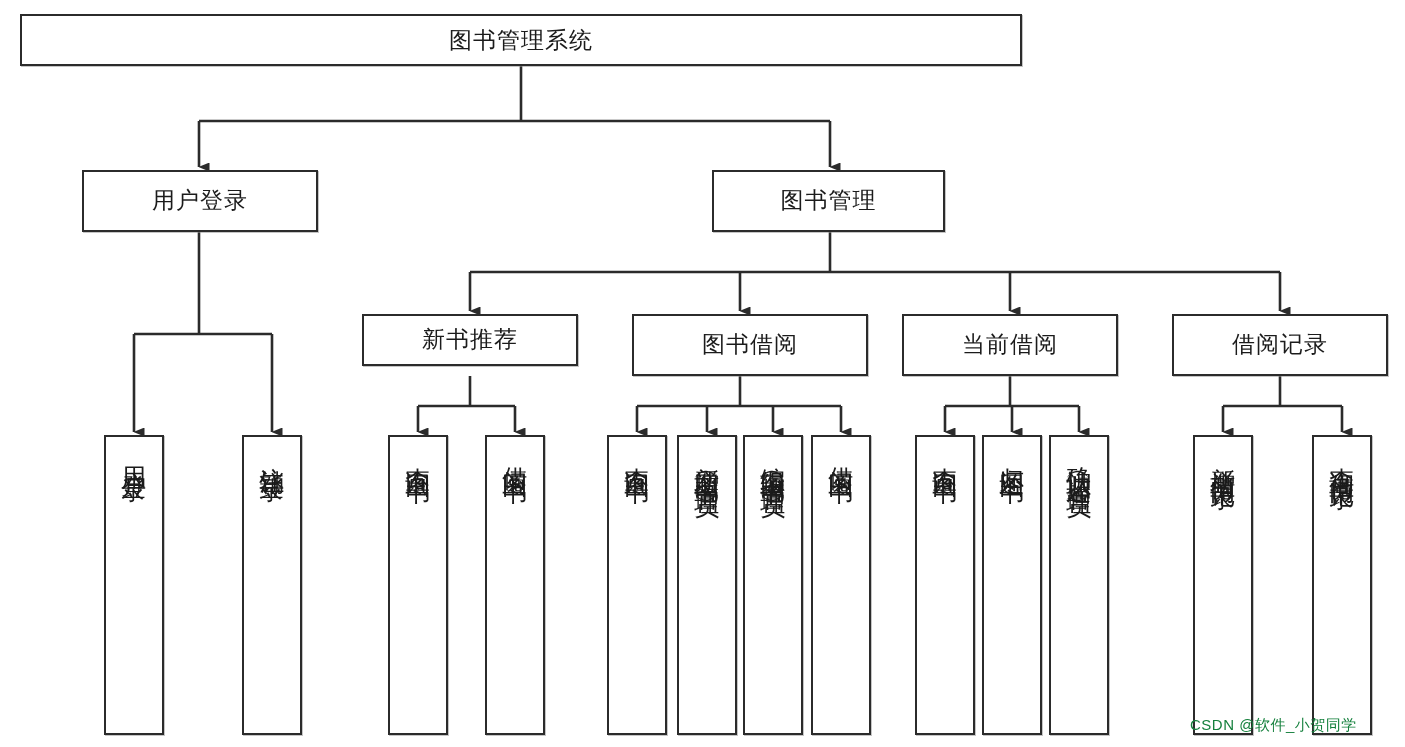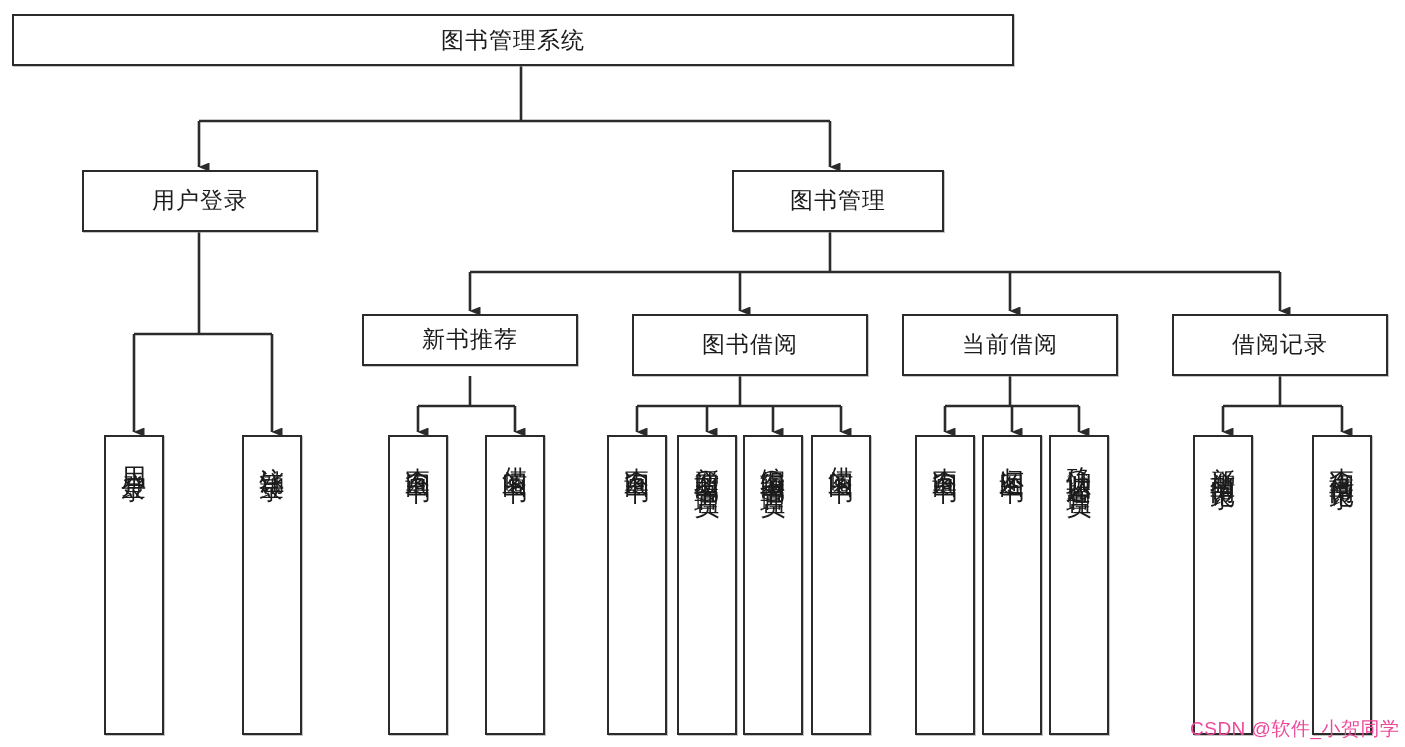--- a/index.html
+++ b/index.html
@@ -54,22 +54,22 @@
     writing-mode: vertical-rl;
     text-orientation: upright;
     font-size: 25px;
     line-height: 1.05;
     letter-spacing: 4px;
     white-space: nowrap;
     color: #1b1b1b;
   }
   .watermark {
     position: absolute;
-    font-size: 19px;
-    color: #ec4899;
+    font-size: 15px;
+    color: #15803d;
     white-space: nowrap;
     letter-spacing: 0.5px;
   }
 </style>
 </head>
 <body>
 
 <div id="canvas">
 
   <svg class="connectors" viewBox="0 0 1405 747" xmlns="http://www.w3.org/2000/svg">
@@ -115,28 +115,28 @@
       <path d="M1012,406 L1012,432" marker-end="url(#arrowhead)"></path>
       <path d="M1079,406 L1079,432" marker-end="url(#arrowhead)"></path>
 
       <path d="M1280,376 L1280,406"></path>
       <path d="M1223,406 L1342,406"></path>
       <path d="M1223,406 L1223,432" marker-end="url(#arrowhead)"></path>
       <path d="M1342,406 L1342,432" marker-end="url(#arrowhead)"></path>
     </g>
   </svg>
 
-  <div class="node node-root" style="left:12px; top:14px; width:1002px; height:52px;">
+  <div class="node node-root" style="left:20px; top:14px; width:1002px; height:52px;">
     <span>图书管理系统</span>
   </div>
 
   <div class="node node-h" style="left:82px; top:170px; width:236px; height:62px;">
     <span>用户登录</span>
   </div>
-  <div class="node node-h" style="left:712px; top:170px; width:212px; height:62px;margin-left:20px;">
+  <div class="node node-h" style="left:712px; top:170px; width:233px; height:62px;">
     <span>图书管理</span>
   </div>
 
   <div class="node node-h" style="left:362px; top:314px; width:216px; height:52px;">
     <span>新书推荐</span>
   </div>
   <div class="node node-h" style="left:632px; top:314px; width:236px; height:62px;">
     <span>图书借阅</span>
   </div>
   <div class="node node-h" style="left:1172px; top:314px; width:216px; height:62px;">

